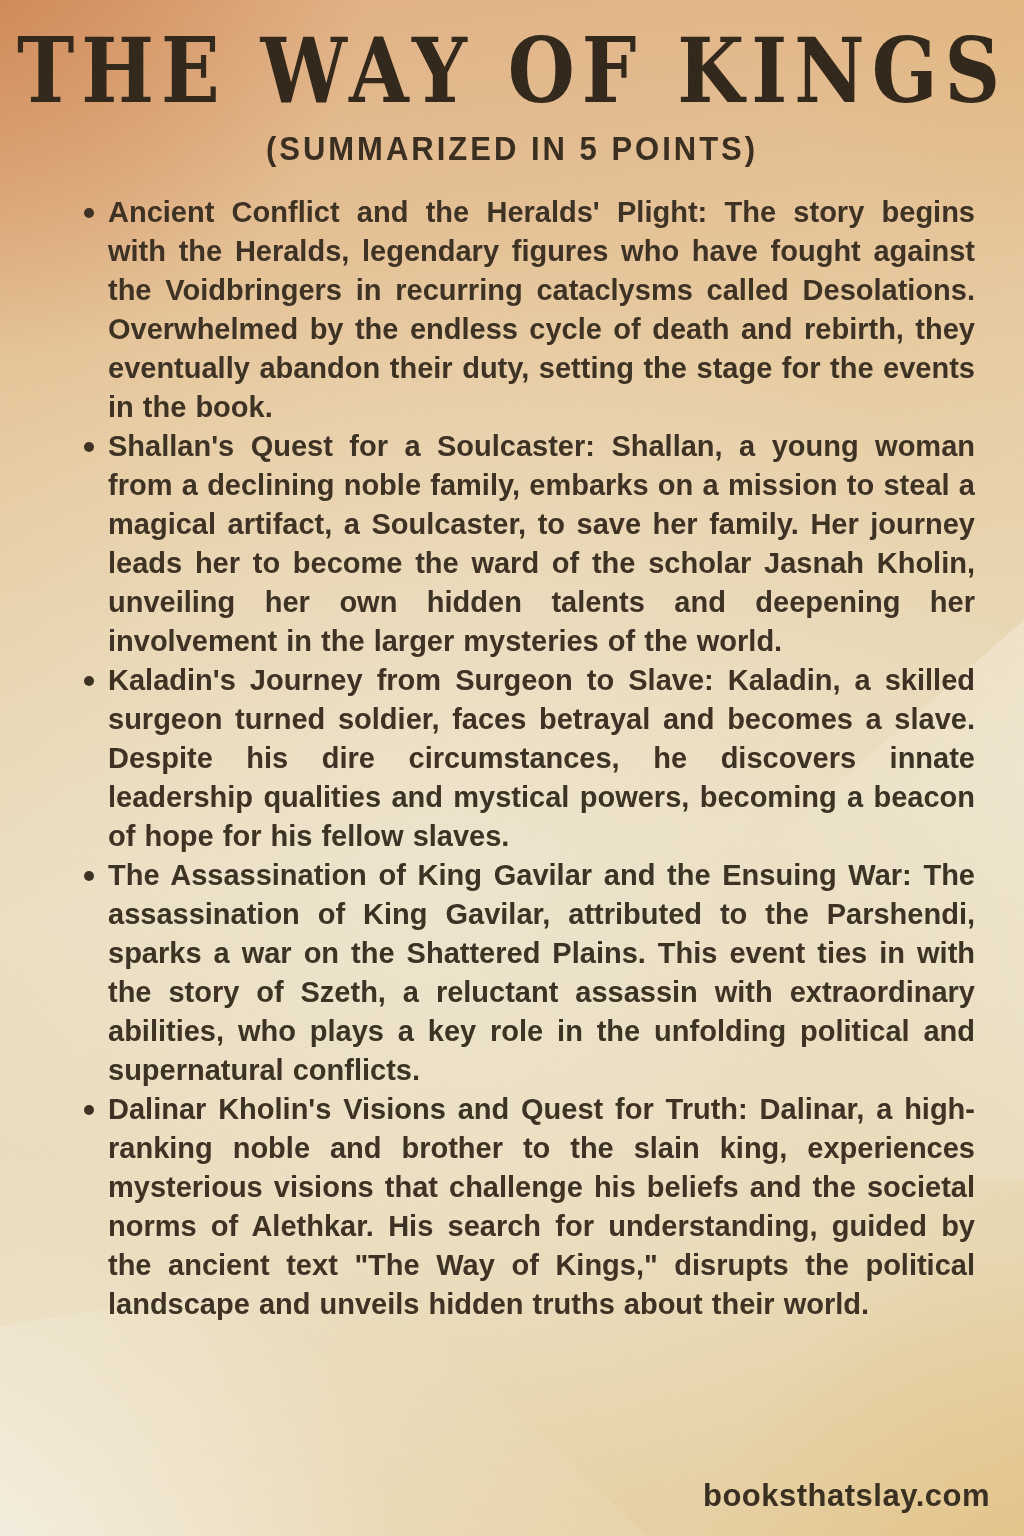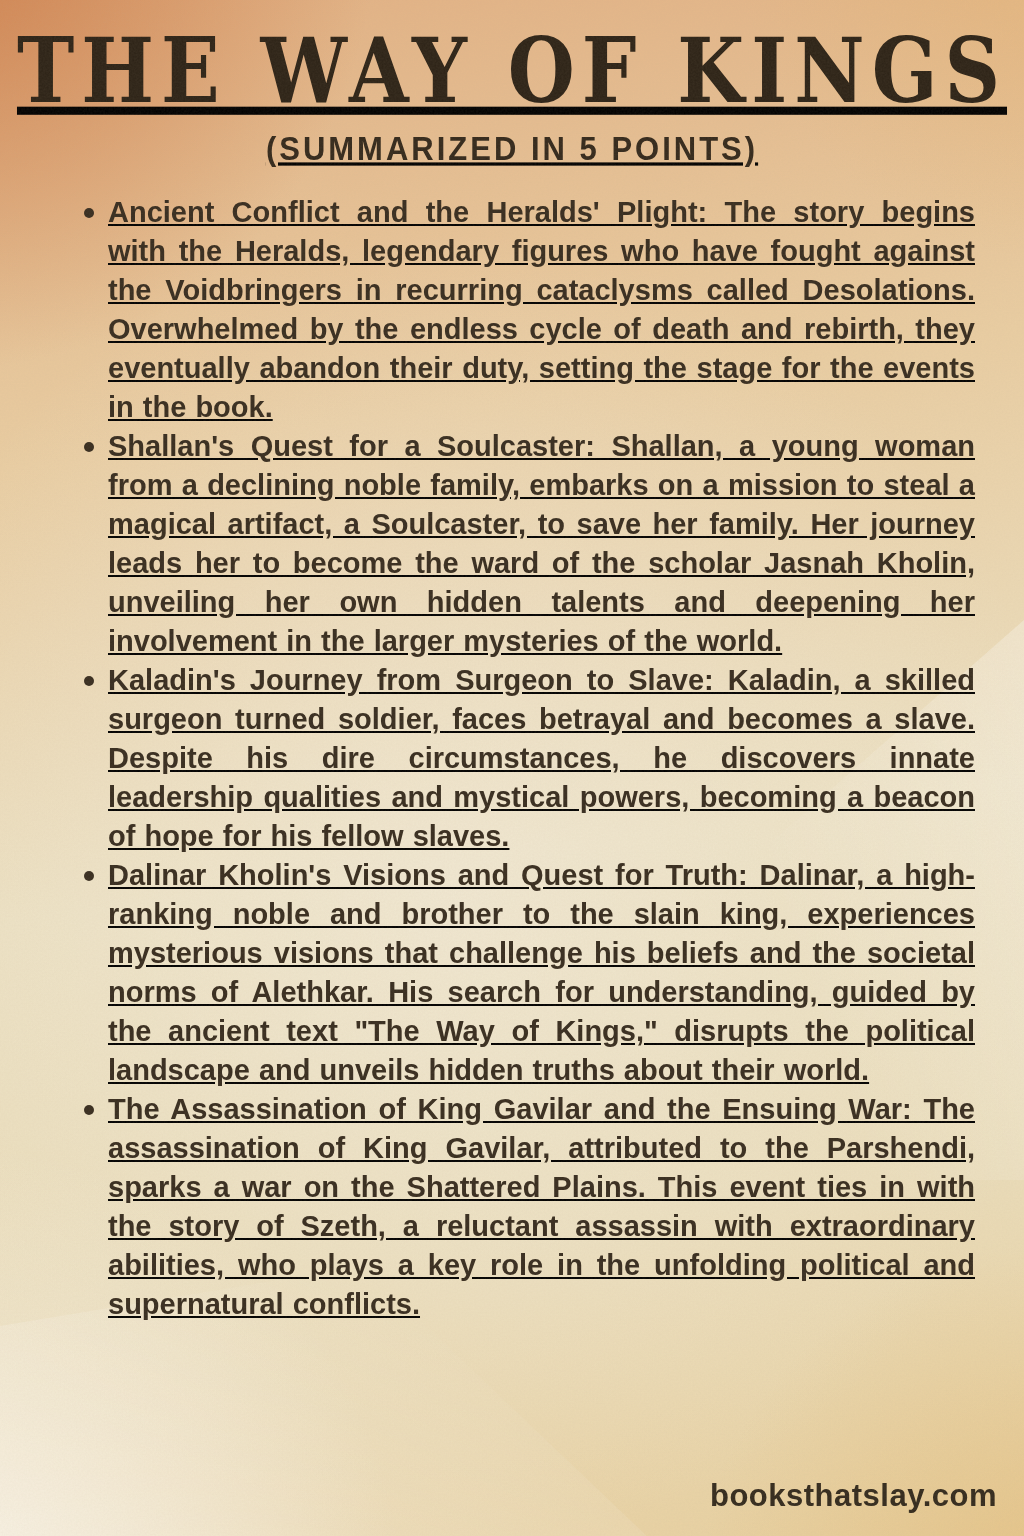--- a/index.html
+++ b/index.html
@@ -16,21 +16,20 @@
       radial-gradient(ellipse 62% 42% at -4% 104%, rgba(249,244,233,0.75), rgba(249,244,233,0) 70%),
       radial-gradient(ellipse 78% 55% at 44% 58%, rgba(243,236,220,0.60), rgba(243,236,220,0) 78%),
       linear-gradient(172deg, #e2b083 0%, #e9cda2 28%, #ece0c1 55%, #eadcb9 78%, #e8d0a0 100%);
   }
 
   .page {
     position: relative;
     width: 100%;
     height: 100%;
     z-index: 1;
-    text-decoration: underline;
   }
 
   
   .crease-right {
     position: absolute;
     right: 0; top: 620px;
     width: 340px; height: 560px;
     background: linear-gradient(250deg, rgba(255,255,255,0.30), rgba(255,255,255,0) 65%);
     clip-path: polygon(100% 0, 25% 40%, 55% 100%, 100% 100%);
     pointer-events: none;
@@ -91,21 +90,21 @@
     left: -24px;
     top: 15px;
     width: 10px;
     height: 10px;
     border-radius: 50%;
     background: #372c1f;
   }
 
   .site-credit {
     position: absolute;
-    right: 27px;
+    right: 34px;
     bottom: 22px;
     z-index: 2;
     font-weight: 700;
     font-size: 31px;
     color: #332a1d;
     letter-spacing: 0.5px;
   }
 
   .paper-texture {
     position: absolute;
@@ -136,25 +135,25 @@
     <li>
       <span class="bullet-dot"></span>
       <span>Shallan's Quest for a Soulcaster: Shallan, a young woman from a declining noble family, embarks on a mission to steal a magical artifact, a Soulcaster, to save her family. Her journey leads her to become the ward of the scholar Jasnah Kholin, unveiling her own hidden talents and deepening her involvement in the larger mysteries of the world.</span>
     </li>
     <li>
       <span class="bullet-dot"></span>
       <span>Kaladin's Journey from Surgeon to Slave: Kaladin, a skilled surgeon turned soldier, faces betrayal and becomes a slave. Despite his dire circumstances, he discovers innate leadership qualities and mystical powers, becoming a beacon of hope for his fellow slaves.</span>
     </li>
     <li>
       <span class="bullet-dot"></span>
-      <span>Dalinar Kholin's Visions and Quest for Truth: Dalinar, a high-ranking noble and brother to the slain king, experiences mysterious visions that challenge his beliefs and the societal norms of Alethkar. His search for understanding, guided by the ancient text "The Way of Kings," disrupts the political landscape and unveils hidden truths about their world.</span>
+      <span>The Assassination of King Gavilar and the Ensuing War: The assassination of King Gavilar, attributed to the Parshendi, sparks a war on the Shattered Plains. This event ties in with the story of Szeth, a reluctant assassin with extraordinary abilities, who plays a key role in the unfolding political and supernatural conflicts.</span>
     </li>
     <li>
       <span class="bullet-dot"></span>
-      <span>The Assassination of King Gavilar and the Ensuing War: The assassination of King Gavilar, attributed to the Parshendi, sparks a war on the Shattered Plains. This event ties in with the story of Szeth, a reluctant assassin with extraordinary abilities, who plays a key role in the unfolding political and supernatural conflicts.</span>
+      <span>Dalinar Kholin's Visions and Quest for Truth: Dalinar, a high-ranking noble and brother to the slain king, experiences mysterious visions that challenge his beliefs and the societal norms of Alethkar. His search for understanding, guided by the ancient text "The Way of Kings," disrupts the political landscape and unveils hidden truths about their world.</span>
     </li>
   </ul>
 
   <div class="site-credit">booksthatslay.com</div>
 
   <svg class="paper-texture" width="1024" height="1536" xmlns="http://www.w3.org/2000/svg">
     <filter id="grain">
       <feTurbulence type="fractalNoise" baseFrequency="0.55" numOctaves="2" seed="7" stitchTiles="stitch"></feTurbulence>
       <feColorMatrix type="matrix" values="0 0 0 0 0.52
                 0 0 0 0 0.42

